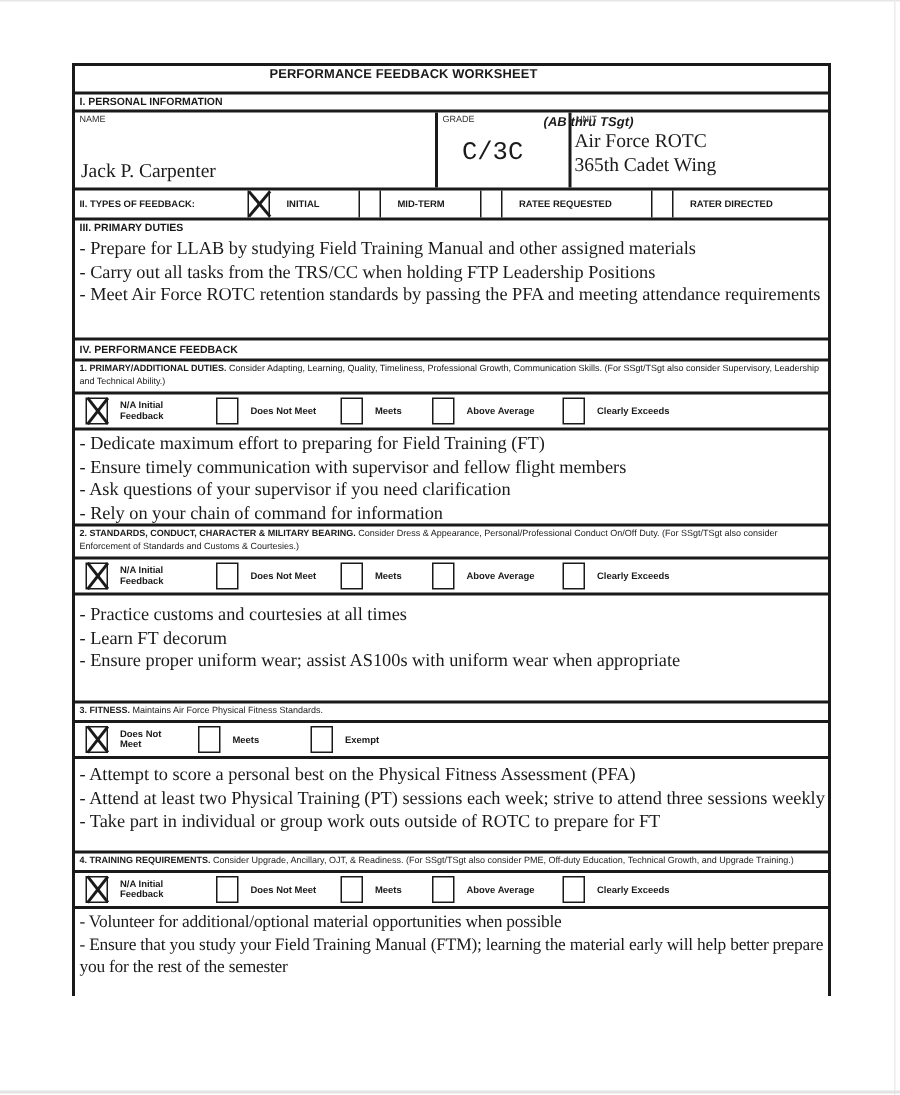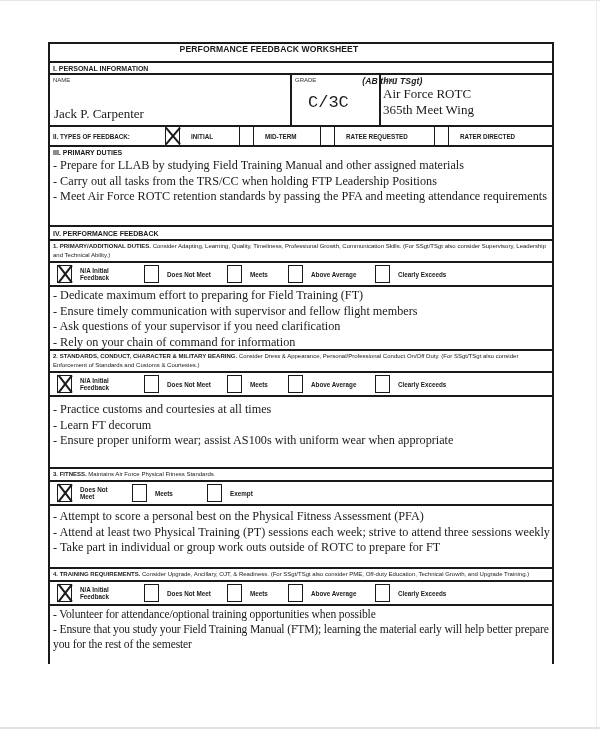--- a/index.html
+++ b/index.html
@@ -98,21 +98,21 @@
       <span class="name-val">Jack P. Carpenter</span>
     </div>
     <div class="info-cell grade">
       <span class="cell-label">GRADE</span>
       <span class="grade-val">C/3C</span>
     </div>
     <div class="info-cell unit">
       <span class="cell-label">UNIT</span>
       <div class="unit-val">
         <div>Air Force ROTC</div>
-        <div>365th Meet Wing</div>
+        <div>365th Cadet Wing</div>
       </div>
     </div>
   </div>
 
   <div class="row types-row">
     <div class="lbl">II. TYPES OF FEEDBACK:</div>
     <div class="cb checked"></div>
     <div class="opt w1">INITIAL</div>
     <div class="cb"></div>
     <div class="opt w2">MID-TERM</div>
@@ -213,18 +213,18 @@
     <span class="rlabel rl2">Does Not Meet</span>
     <div class="box"></div>
     <span class="rlabel rl3">Meets</span>
     <div class="box"></div>
     <span class="rlabel rl4">Above Average</span>
     <div class="box"></div>
     <span class="rlabel rl5">Clearly Exceeds</span>
   </div>
   <div class="row notes n4 last">
     <div class="text-lines">
-      <div>- Volunteer for attendance/optional training opportunities when possible</div>
+      <div>- Volunteer for additional/optional material opportunities when possible</div>
       <div>- Ensure that you study your Field Training Manual (FTM); learning the material early will help better prepare you for the rest of the semester</div>
     </div>
   </div>
 
 </div>
 
 </body></html>

